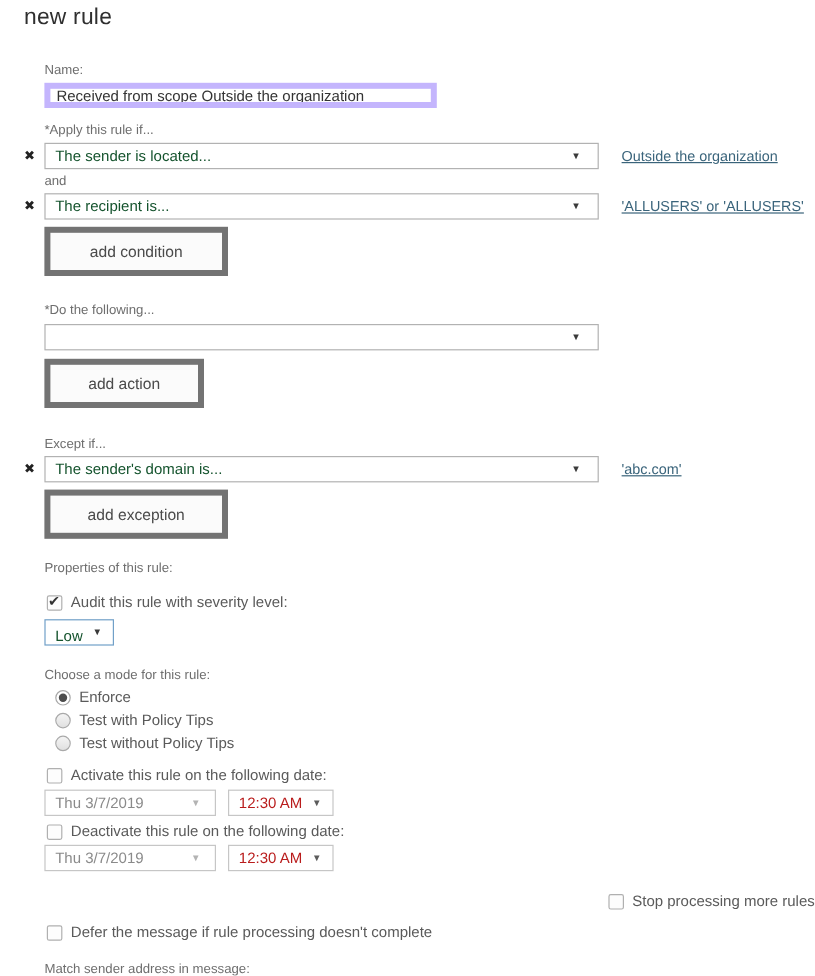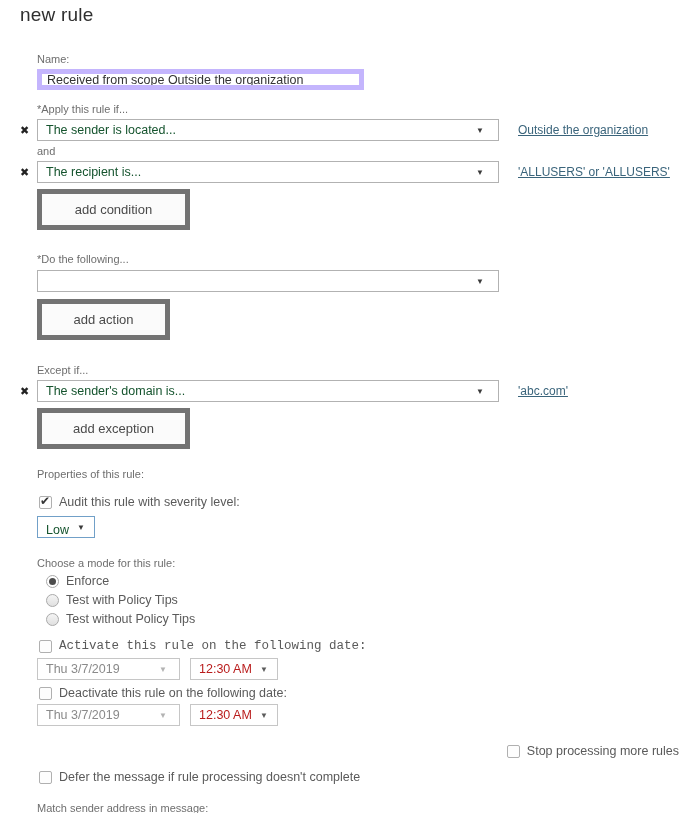--- a/index.html
+++ b/index.html
@@ -84,21 +84,21 @@
   .mt-dd { margin-top:3px; margin-left:37px; }
   .mt-addact { margin-top:7px;text-align:center; }
   .mt-except { margin-top:23px; }
   .mt-addexc { margin-top:6px; }
   .mt-props { margin-top:18px; }
   .mt-audit { margin-top:13px; }
   .mt-low { margin-top:7px; }
   .mt-mode { margin-top:18px; }
   .mt-radio1 { margin-top:3px; }
   .mt-radio { margin-top:5px; }
-  .mt-activate { margin-top:13px;font-family:Liberation Mono, monospace; }
+  .mt-activate { margin-top:13px; }
   .mt-daterow { margin-top:5px; margin-left:37px; }
   .mt-deactivate { margin-top:6px; }
   .mt-daterow2 { margin-top:4px; margin-left:37px; }
   .mt-stop { margin-top:18px;justify-content:flex-end; }
   .mt-defer { margin-top:12px; }
   .mt-match { margin-top:17px; }
   .mt-matchdd { margin-top:2px; }
 </style>
 </head>
 <body>

